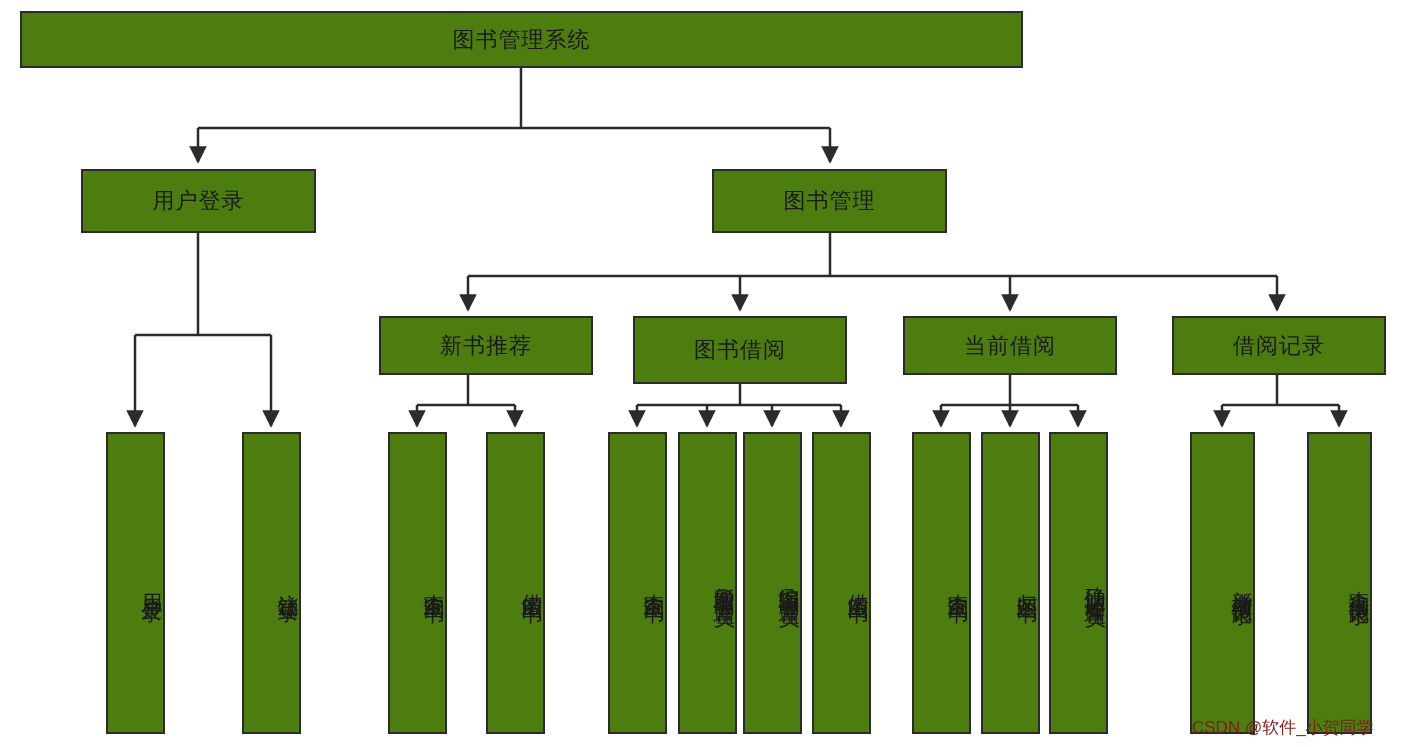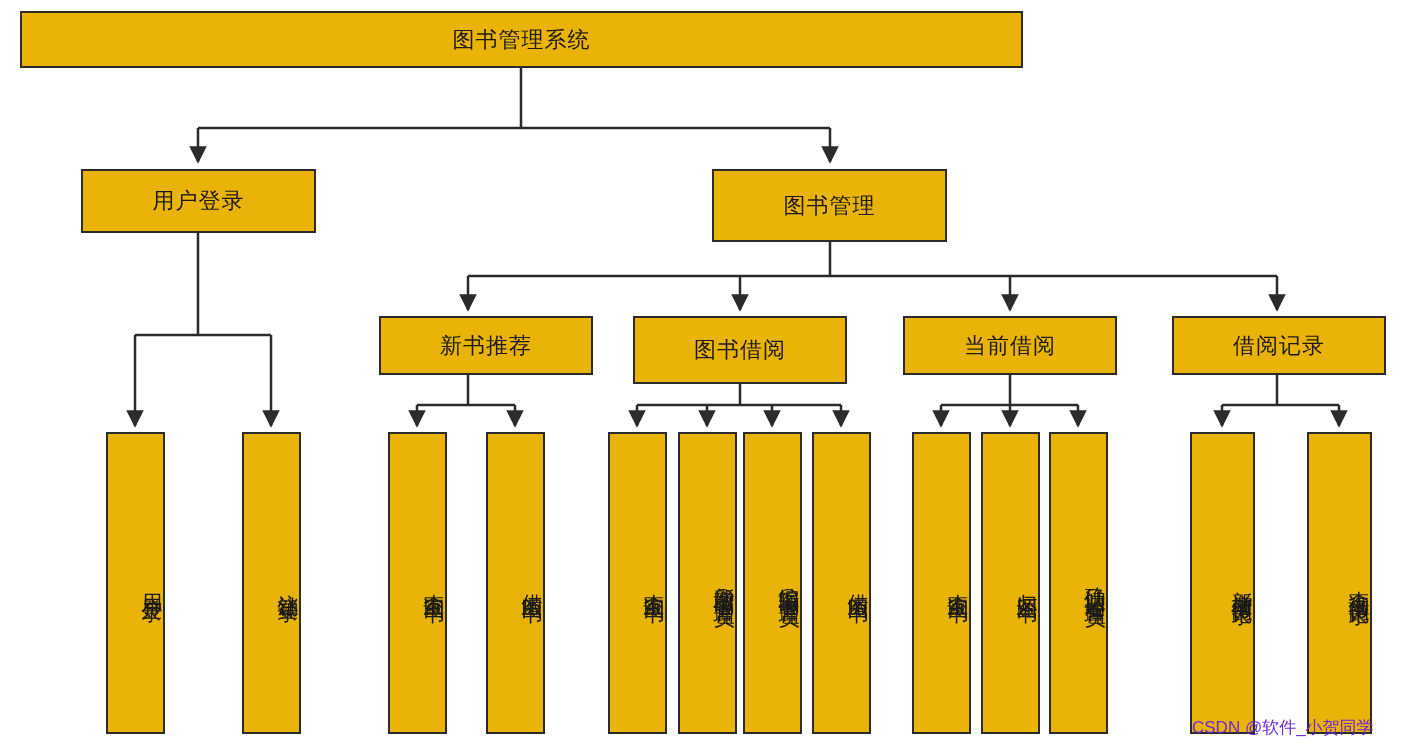--- a/index.html
+++ b/index.html
@@ -20,21 +20,21 @@
   svg.diagram {
     position: absolute;
     left: 0;
     top: 0;
     width: 1405px;
     height: 747px;
   }
   .node-box {
     position: absolute;
     box-sizing: border-box;
-    background: #eab308;
+    background: #4d7c0f;
     border: 2px solid #2b2b2b;
     display: flex;
     align-items: center;
     justify-content: center;
     color: #1a1a1a;
   }
   .node-box.horizontal {
     font-size: 22px;
     letter-spacing: 1px;
   }
@@ -48,21 +48,21 @@
     padding-bottom: 6px;
     align-items: flex-start;
     justify-content: center;
   }
   .node-label {
     white-space: nowrap;
   }
   .watermark {
     position: absolute;
     font-size: 17px;
-    color: #6d28d9;
+    color: #7f1d1d;
     white-space: nowrap;
     user-select: none;
   }
 </style>
 </head>
 <body>
 
 <div id="canvas">
 
   <svg class="diagram" viewBox="0 0 1405 747">
@@ -115,21 +115,21 @@
     </g>
   </svg>
 
   <div class="node-box horizontal" style="left:20px; top:11px; width:1003px; height:57px;">
     <span class="node-label">图书管理系统</span>
   </div>
 
   <div class="node-box horizontal" style="left:81px; top:169px; width:235px; height:64px;">
     <span class="node-label">用户登录</span>
   </div>
-  <div class="node-box horizontal" style="left:712px; top:169px; width:235px; height:73px;">
+  <div class="node-box horizontal" style="left:712px; top:169px; width:235px; height:64px;">
     <span class="node-label">图书管理</span>
   </div>
 
   <div class="node-box horizontal" style="left:361px; top:316px; width:214px; height:59px;margin-left:18px;">
     <span class="node-label">新书推荐</span>
   </div>
   <div class="node-box horizontal" style="left:633px; top:316px; width:214px; height:68px;">
     <span class="node-label">图书借阅</span>
   </div>
   <div class="node-box horizontal" style="left:903px; top:316px; width:214px; height:59px;justify-content:center;">

